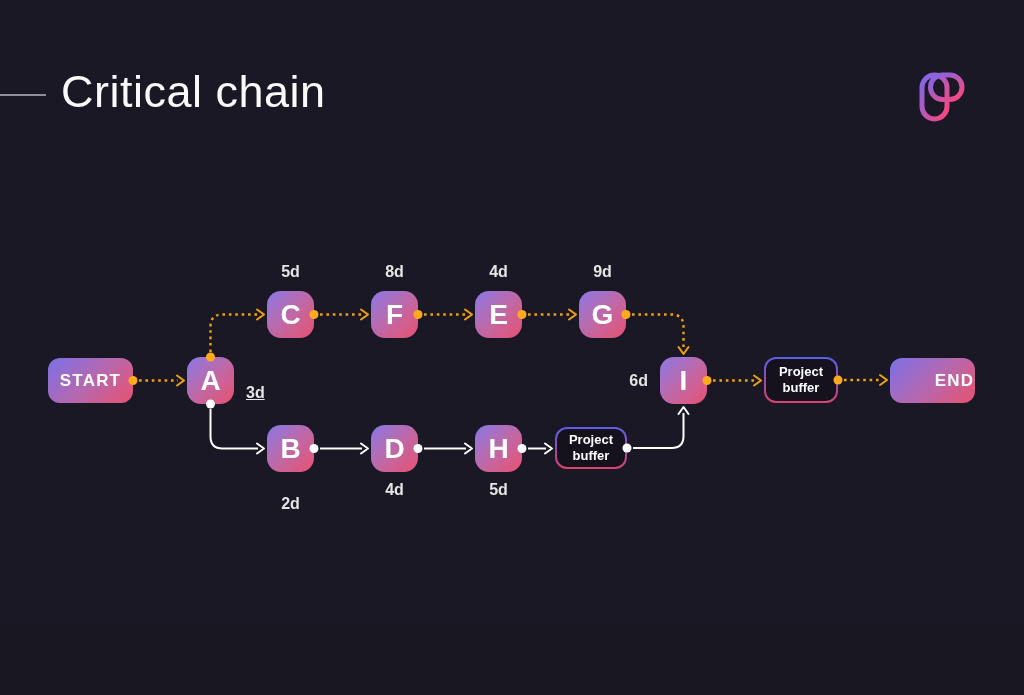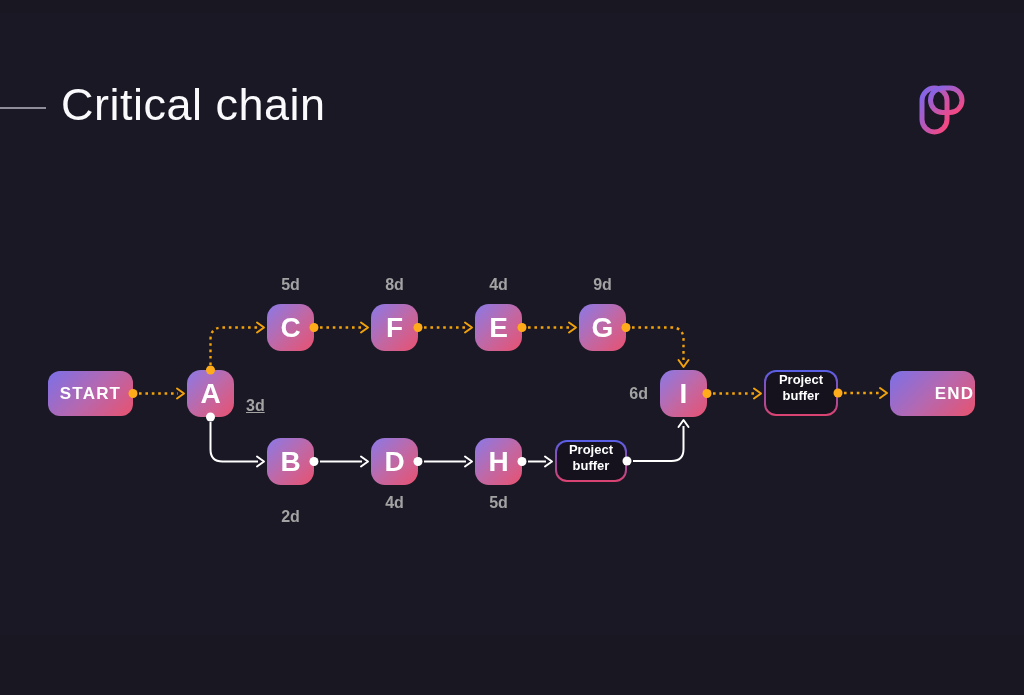--- a/index.html
+++ b/index.html
@@ -2,21 +2,21 @@
 <html><head>
 <meta charset="utf-8">
 <style>
   html, body { margin: 0; padding: 0; }
   body {
     width: 1024px; height: 695px;
     background: #191722;
     font-family: "Liberation Sans", "DejaVu Sans", sans-serif;
     overflow: hidden;
   }
-  .canvas { position: relative; width: 1024px; height: 622px; background: #1A1825; margin-top: 13px; }
+  .canvas { position: relative; width: 1024px; height: 622px; background: #1A1825; }
 
   
   .title-rule { position: absolute; left: 0; top: 94px; width: 46px; height: 2px; background: #8F8D99; }
   .page-title {
     position: absolute; left: 61px; top: 66px; margin: 0;
     font-size: 45px; font-weight: 500; color: #FAFAFC; letter-spacing: 0.5px;
   }
   .logo { position: absolute; left: 919px; top: 72px; }
 
   
@@ -30,25 +30,25 @@
     border-radius: 12px; font-size: 17px; font-weight: 700; letter-spacing: 1.2px;
     background: linear-gradient(135deg, #7B70E8 0%, #B568B0 50%, #E8526E 100%);
     text-align: center;
   }
   .kind-buffer {
     border-radius: 12px; padding: 2px;
     background: linear-gradient(180deg, #585FE8 0%, #9A4BA4 55%, #DC4370 100%);
   }
   .kind-buffer .inner {
     width: 100%; height: 100%; border-radius: 10px; background: #15121E;
-    display: flex; justify-content: center; text-align: center;
+    display: flex; align-items: center; justify-content: center; text-align: center;
     font-size: 13px; font-weight: 700; line-height: 1.25; color: #FFFFFF; padding: 0 0;
     box-sizing: border-box;
   }
-  .dur { position: absolute; z-index: 2; font-size: 16px; font-weight: 600; color: #a3a3a3; white-space: nowrap; }
+  .dur { position: absolute; z-index: 2; font-size: 16px; font-weight: 600; color: #e5e5e5; white-space: nowrap; }
 
   
   #wires { position: absolute; left: 0; top: 0; z-index: 3; pointer-events: none; }
 </style>
 </head>
 <body>
 
 <div class="canvas">
 
   <div class="title-rule"></div>

